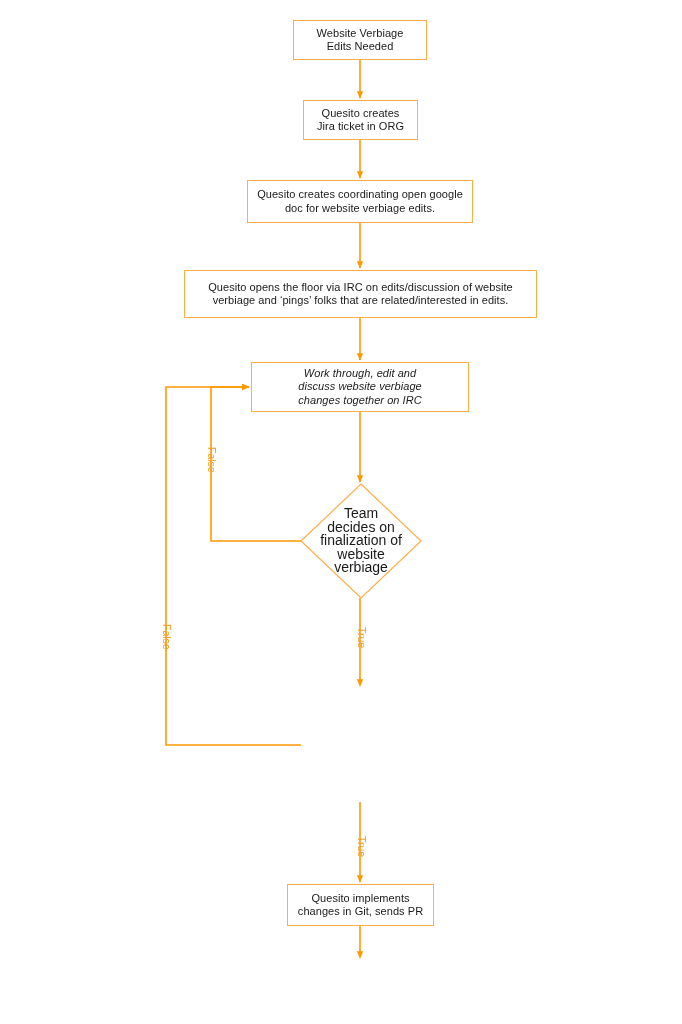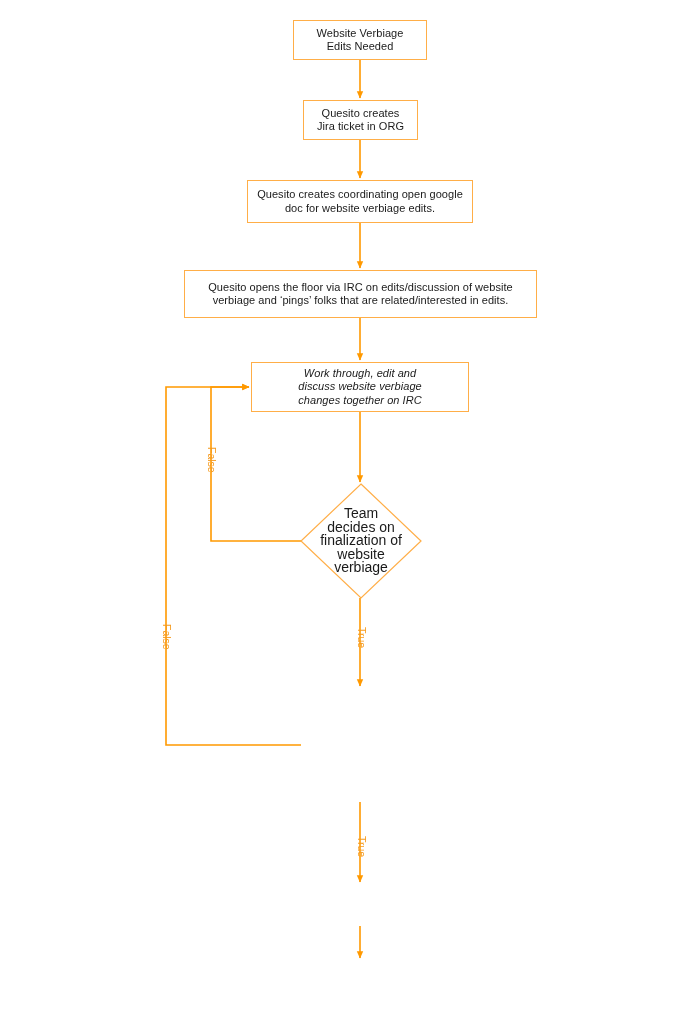--- a/index.html
+++ b/index.html
@@ -148,20 +148,24 @@
       <polygon points="60,0 120,57 60,114 0,57" fill="#ffffff" stroke="#ffae47" stroke-width="1.2"></polygon>
     </svg>
     <div class="decision-label">Team
 decides on
 finalization of
 website
 verbiage</div>
   </div>
 
 
+  <div class="node process" style="left:258px; top:884px; width:147px; height:42px;">
+    <span>Quesito implements
+changes in Git, sends PR</span>
+  </div>
 
 
   <div class="edge-label" style="left:188px; top:447px; transform: rotate(90deg);">False</div>
 
   <div class="edge-label" style="left:338px; top:627px; transform: rotate(90deg);">True</div>
 
   <div class="edge-label" style="left:143px; top:624px; transform: rotate(90deg);">False</div>
 
   <div class="edge-label" style="left:338px; top:836px; transform: rotate(90deg);">True</div>
 

